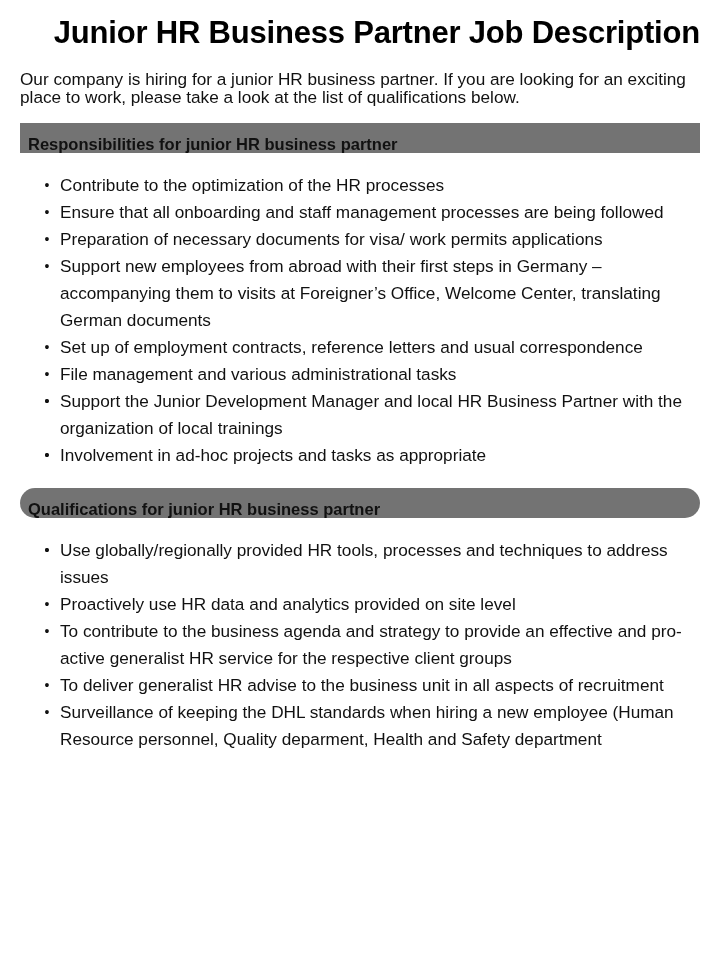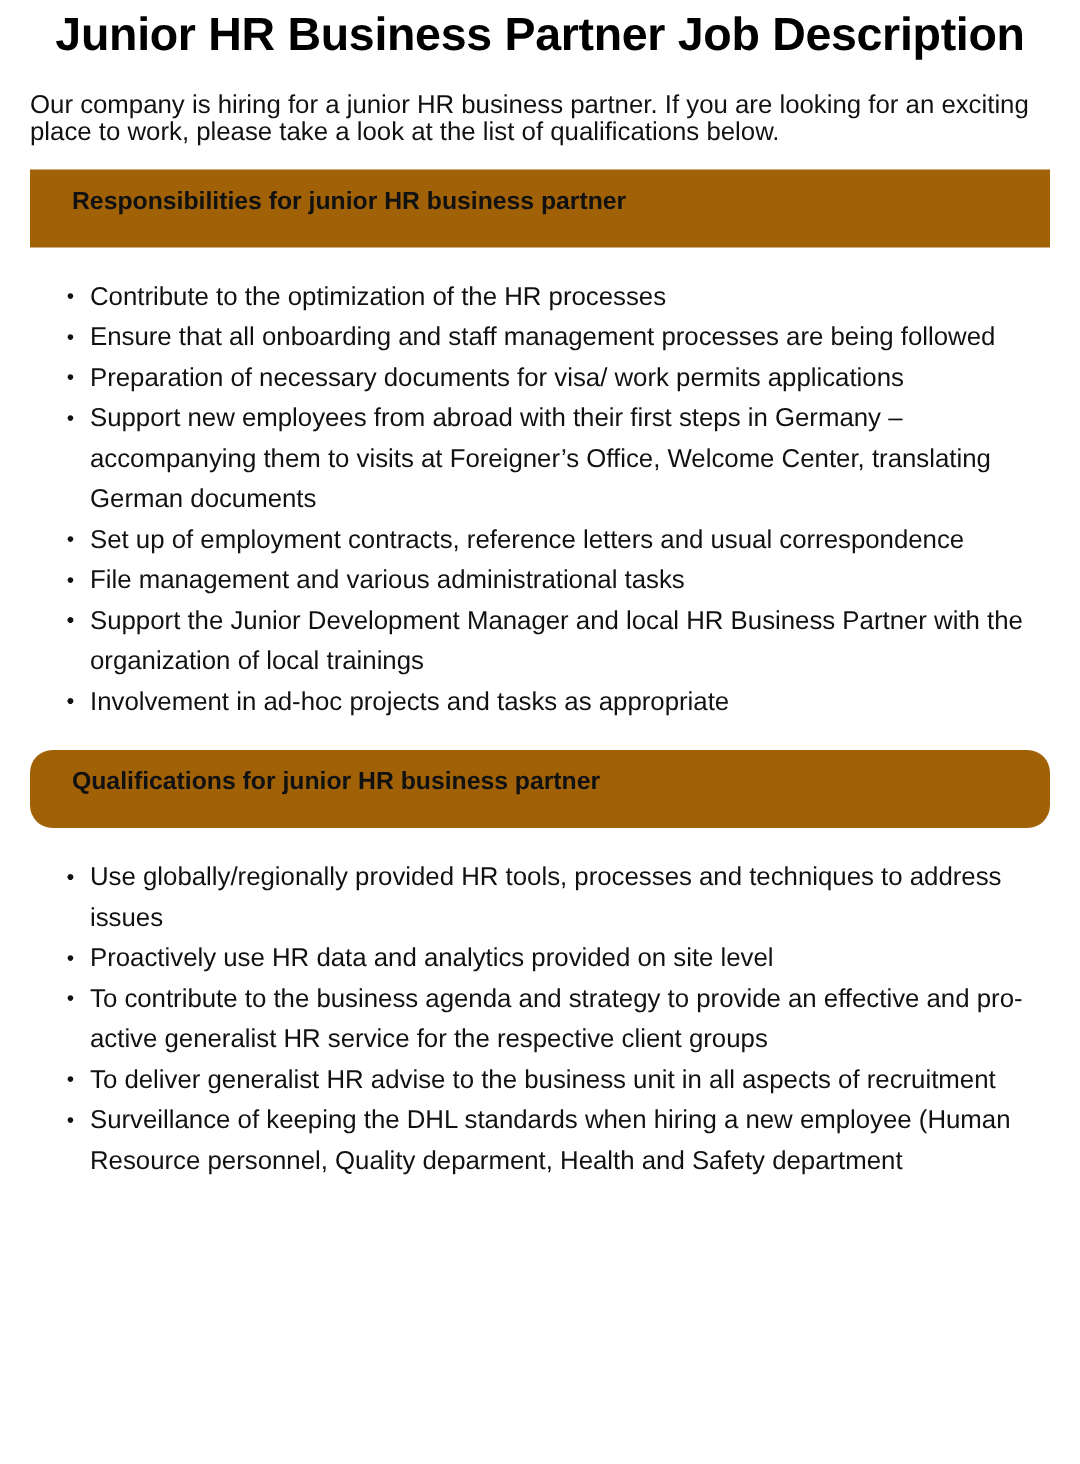--- a/index.html
+++ b/index.html
@@ -12,42 +12,42 @@
       height: 976px;
       overflow: hidden;
       font-family: "Liberation Sans", "DejaVu Sans", sans-serif;
       color: #111111;
     }
     .page {
       padding: 0 20px;
     }
     .page-title {
       margin: 0;
-      padding-top: 4px;
+      padding-top: 14px;
       height: 38px;
       font-size: 31px;
       font-weight: bold;
-      text-align: center;
+      text-align: right;
       letter-spacing: -0.2px;
       line-height: 38px;
       color: #000000;
       white-space: nowrap;
     }
     .intro {
       margin: 18px 0 0 0;
       font-size: 17.2px;
       line-height: 18px;
       color: #111111;
     }
     .section-header {
       margin-top: 17px;
-      background: #a16207;
-      height: 52px;
+      background: #737373;
+      height: 30px;
       line-height: 42px;
-      padding-left: 28px;
+      padding-left: 8px;
       font-size: 16.5px;
       font-weight: bold;
       color: #111111;
     }
     .section-header.second {
       margin-top: 19px;
       border-radius: 15px;
     }
     ul.items {
       list-style: none;

